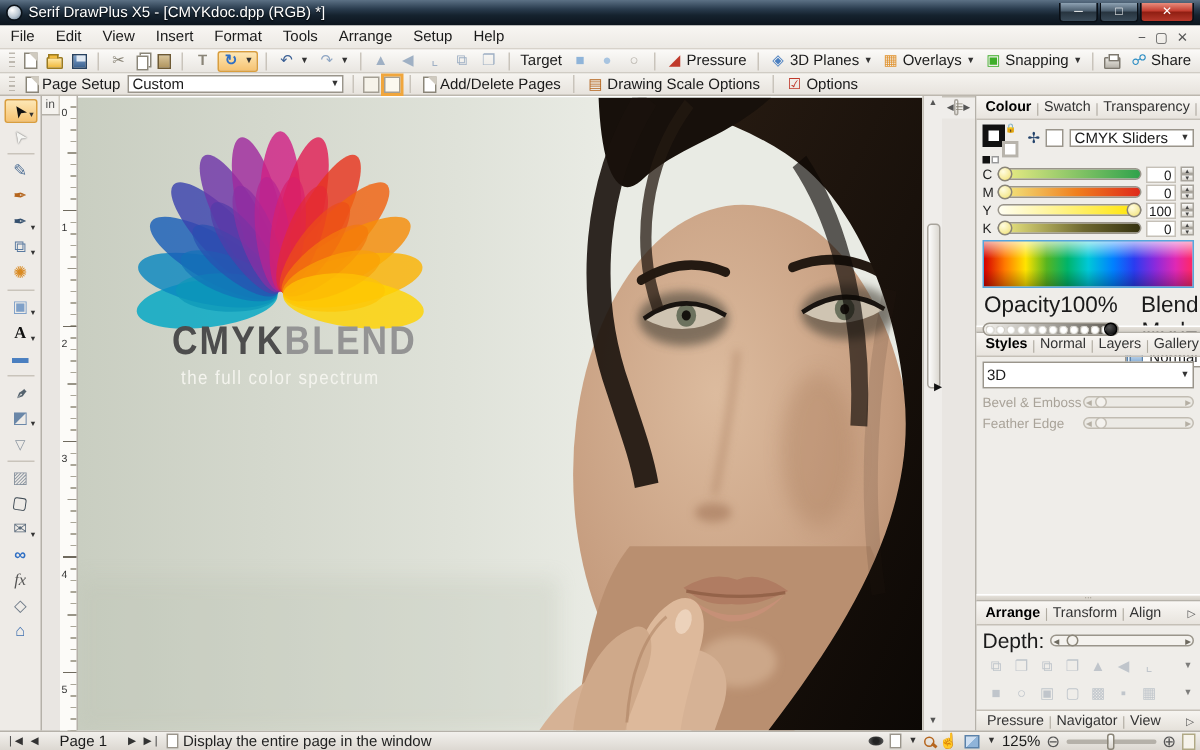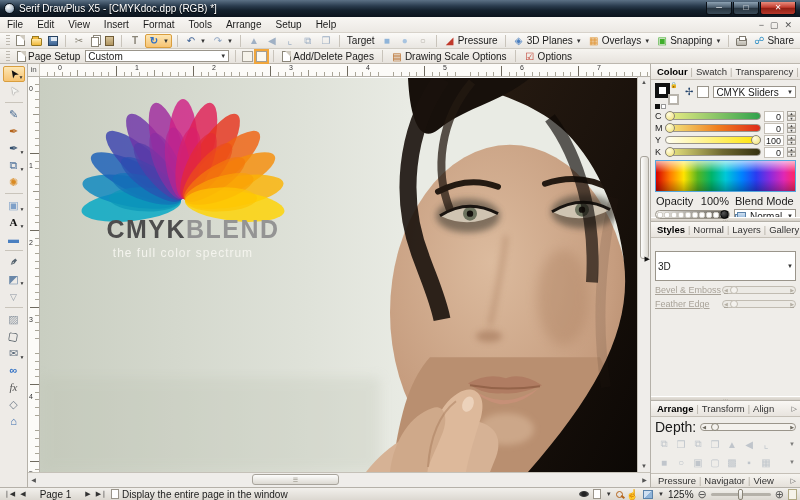--- a/index.html
+++ b/index.html
@@ -87,21 +87,21 @@
   .tic.i-glass::before   { content:"\25BD"; color:#8b95a0; font-size:9px; }
   .tic.i-blend::before   { content:"\25A8"; color:#8b95a0; }
   .tic.i-crop::before    { content:"\25A2"; display:inline-block; transform:rotate(8deg); color:#3c4document852; color:#3c4852; }
   .tic.i-env::before     { content:"\2709"; color:#5b6b7c; }
   .tic.i-link::before    { content:"\221E"; color:#2f6fc4; font-weight:bold; }
   .tic.i-fx::before      { content:"fx"; font-style:italic; font-family:"Liberation Serif",serif; color:#555; }
   .tic.i-cube::before    { content:"\25C7"; color:#6e7a88; }
   .tic.i-extrude::before { content:"\2302"; color:#3f6faf; font-weight:bold; }
 
   
-  .center { flex:1; display:flex; flex-direction:column; min-width:0; }
+  .center { flex:1; display:flex; flex-direction:row; min-width:0; }
   .hruler { height:13px; background:#fcfbf8; border-bottom:1px solid #b5b1a9; display:flex; }
   .runit { width:12px; border-right:1px solid #cfcabf; font-size:8px; color:#555; text-align:center; line-height:12px; background:#f4f2ee; }
   .htrack { flex:1; position:relative;
     background:
       repeating-linear-gradient(to right, transparent 0 76px, #6f6a5e 76px 77px),
       repeating-linear-gradient(to right, transparent 0 37.5px, #999588 37.5px 38.5px),
       repeating-linear-gradient(to right, transparent 0 6.7px, #aaa698 6.7px 7.7px);
     background-size:100% 10px,100% 6px,100% 4px; background-position:bottom left; background-repeat:repeat-x; }
   .htrack span { position:absolute; top:0; font-size:7px; color:#333; }
   .canvasrow { flex:1; display:flex; min-height:0; }
@@ -157,46 +157,46 @@
   .sl-val { width:20px; text-align:right; font-size:9px; background:#fff; border:1px solid #c5c0b7; height:11px; line-height:10px; padding-right:2px; }
   .spin { display:flex; flex-direction:column; width:9px; }
   .spin span { font-size:4px; line-height:4px; height:5px; background:linear-gradient(#fdfdfc,#d8d4cd); border:1px solid #a8a49c; text-align:center; color:#444; }
   .spectrum { height:32px; margin-top:2px; border:1px solid #56a6dc;
     background:
       linear-gradient(to bottom, rgba(255,255,255,.65), rgba(255,255,255,0) 38%, rgba(0,0,0,0) 62%, rgba(0,0,0,.28)),
       linear-gradient(to right,#d40000,#ff7a00 10%,#ffe400 20%,#58b520 30%,#00b46a 40%,#00c8d8 50%,#0080ff 62%,#2a3cf0 72%,#8a2adc 82%,#e028b4 92%,#ff2864); }
   .opblock { display:flex; margin-top:3px; gap:4px; }
   .opleft { flex:1; }
   .opright { width:62px; }
-  .oplabels { display:flex; justify-content:space-between; font-size:11px; padding:0 1px; }
+  .oplabels { display:flex; justify-content:space-between; font-size:15px; padding:0 1px;text-align:center; }
   .opslider { position:relative; height:9px; border:1px solid #9a958b; border-radius:5px; margin-top:3px;
     background:repeating-radial-gradient(circle at 4px 4px, #fff 0 2px, #cfccc4 2.6px 3px, transparent 3px 7px), linear-gradient(to right,#f4f2ee,#5a564e); background-size:7px 9px,100% 100%; }
   .opthumb { position:absolute; right:0; top:-1px; width:9px; height:9px; border-radius:50%; background:radial-gradient(circle at 35% 30%,#555,#000); border:1px solid #000; }
   .blend-combo { height:14px; margin-top:2px; }
   .layer-ic { width:9px; height:8px; background:linear-gradient(#cfe0f2,#8fb4d9); border:1px solid #5a82aa; box-shadow:-2px 2px 0 -1px #e8f0f8, -2px 2px 0 0 #5a82aa; margin-right:2px; }
 
   
   .sec-styles { height:174px; padding:0 4px; display:flex; flex-direction:column; }
-  .cat-combo { height:30px; margin:13px 0 2px 0;justify-content:space-between; }
+  .cat-combo { height:18px; margin:3px 0 2px 0;justify-content:space-between; }
   .stylebox { flex:1; background:#fff; border:1px solid #9a958b; display:flex; min-height:0; }
   .stylelist { flex:1; display:flex; flex-direction:column; min-width:0; }
   .grouphdr { height:15px; background:linear-gradient(#f6f4f1,#e9e5df); border-bottom:1px solid #d8d4cd; display:flex; align-items:center; padding-left:4px; gap:4px; font-size:9.5px; }
   .grouphdr .tri { font-size:7px; color:#3a5a8c; }
   .gearsgrid { flex:1; display:grid; grid-template-columns:repeat(3,1fr); grid-auto-rows:42px; align-items:center; justify-items:center; }
   .gear { font-size:27px; line-height:30px; }
   .gear::before { content:"\2699"; }
   .gear.g1 { color:#93b1d6; text-shadow:1px 1px 0 #5d80ab; }
   .gear.g2 { color:#6f8fbb; text-shadow:1px 1px 0 #44618a; transform:rotate(22deg); }
   .gear.g3 { color:#86a6cf; text-shadow:1px 1px 0 #51749f; transform:rotate(-18deg) scale(1.05); }
   .gear.g4 { color:#7c9cc6; text-shadow:1px 1px 0 #4a6d98; transform:rotate(40deg); }
   .gear.g5 { color:#8fadd4; text-shadow:1px 1px 0 #587ba6; transform:rotate(-30deg); }
   .gear.g6 { color:#2e3236; text-shadow:1px 1px 0 #b9c6d2; transform:rotate(15deg); }
   .stylescroll { width:11px; border-left:1px solid #c5c0b7; background:#efedea; display:flex; flex-direction:column; align-items:center; }
   .ssthumb { width:7px; height:26px; background:linear-gradient(to right,#fdfdfc,#dcd9d2); border:1px solid #a8a49c; border-radius:2px; margin-top:1px; }
-  .fxrow { height:14px; display:flex; align-items:center; gap:3px; color:#a9a399;text-decoration:underline; }
+  .fxrow { height:14px; display:flex; align-items:center; gap:3px; color:#a9a399; }
   .fxrow .fxlab { font-size:9px; width:64px; white-space:nowrap; }
   .gslider { position:relative; flex:1; height:8px; border:1px solid #c1bcb2; border-radius:4px; background:#eceae5; display:flex; align-items:center; justify-content:space-between; padding:0 1px; }
   .gslider .ga { font-size:5px; color:#b5afa4; }
   .gthumb { position:absolute; left:7px; top:-1px; width:8px; height:8px; border-radius:50%; background:#f4f2ee; border:1px solid #c1bcb2; }
 
   
   .sec-arrange { height:72px; padding:0 4px; }
   .depthrow { height:16px; display:flex; align-items:center; gap:4px; margin-top:2px; }
   .depthrow .dlab { font-size:14px; }
   .depthrow .gslider { border-color:#9a958b; background:#f4f2ee; }

